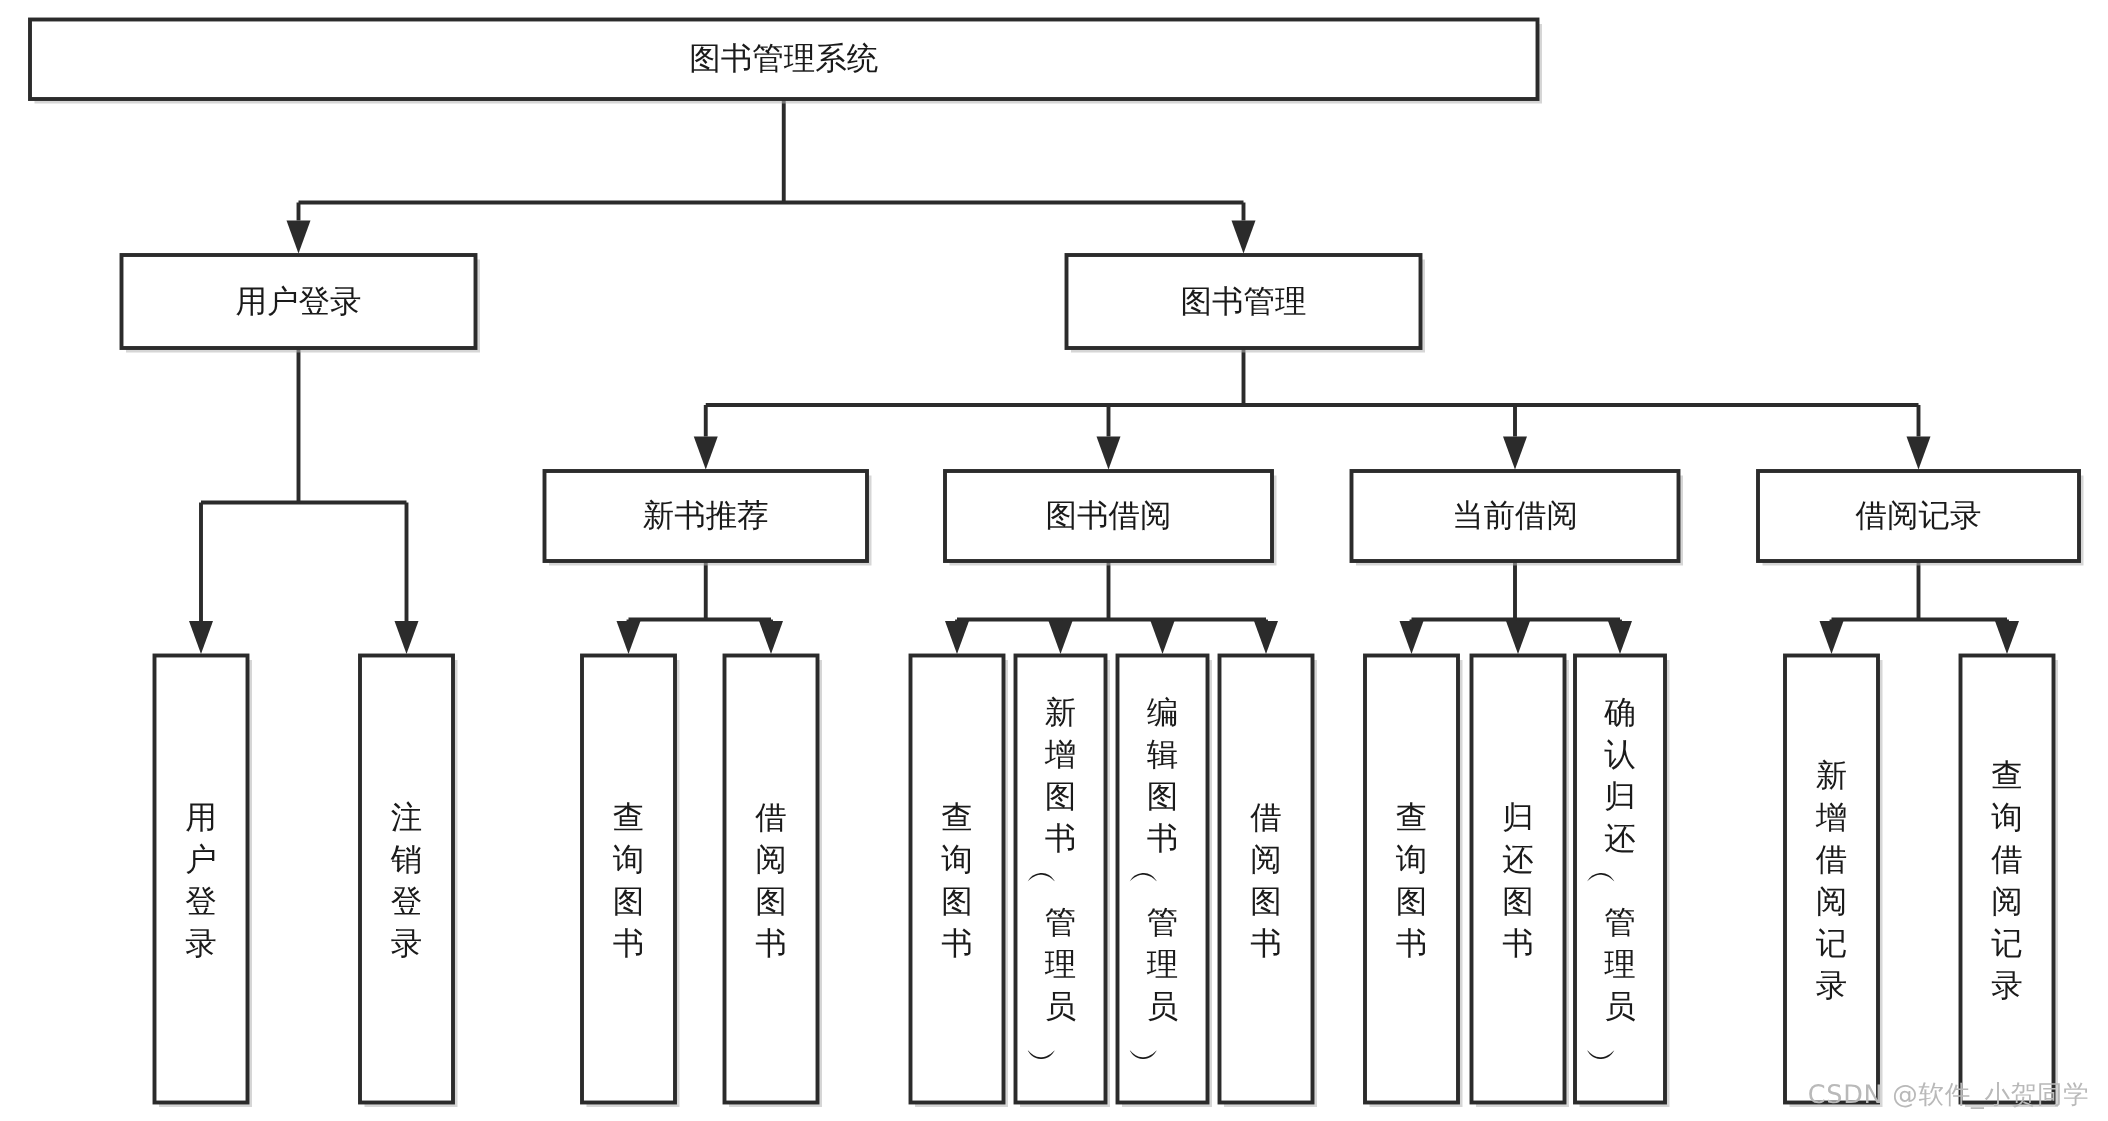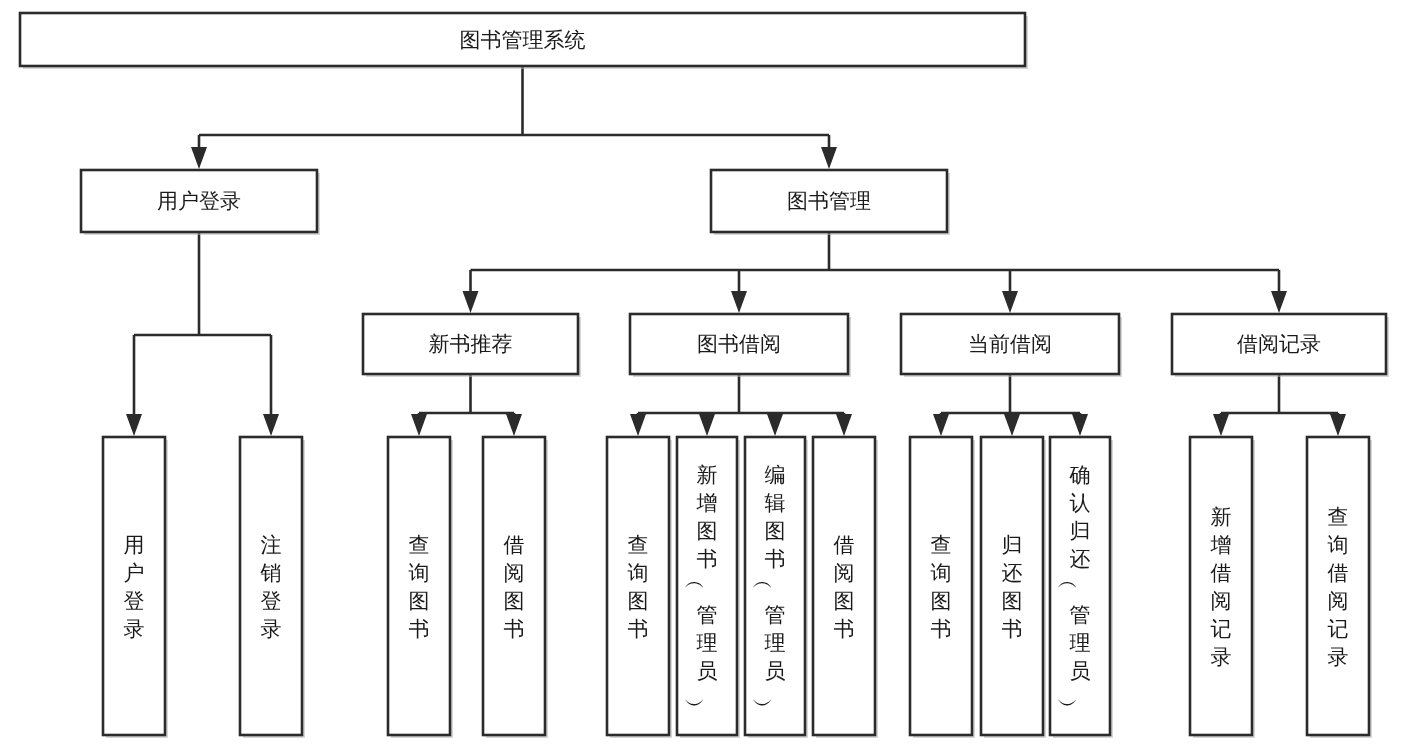--- a/index.html
+++ b/index.html
@@ -229,14 +229,15 @@
           <text class="node-label-vert" x="1221" y="524"><tspan x="1221" dy="0">新</tspan><tspan x="1221" dy="28">增</tspan><tspan x="1221" dy="28">借</tspan><tspan x="1221" dy="28">阅</tspan><tspan x="1221" dy="28">记</tspan><tspan x="1221" dy="28">录</tspan></text>
         </g>
         <g>
           <rect class="node-shadow" x="1310" y="440" width="62" height="298"></rect>
           <rect class="node-box" x="1307" y="437" width="62" height="298"></rect>
           <text class="node-label-vert" x="1338" y="524"><tspan x="1338" dy="0">查</tspan><tspan x="1338" dy="28">询</tspan><tspan x="1338" dy="28">借</tspan><tspan x="1338" dy="28">阅</tspan><tspan x="1338" dy="28">记</tspan><tspan x="1338" dy="28">录</tspan></text>
         </g>
       </g>
   </svg>
 
+  <div class="watermark">CSDN @软件_小贺同学</div>
 
 </div>
 
 </body></html>

